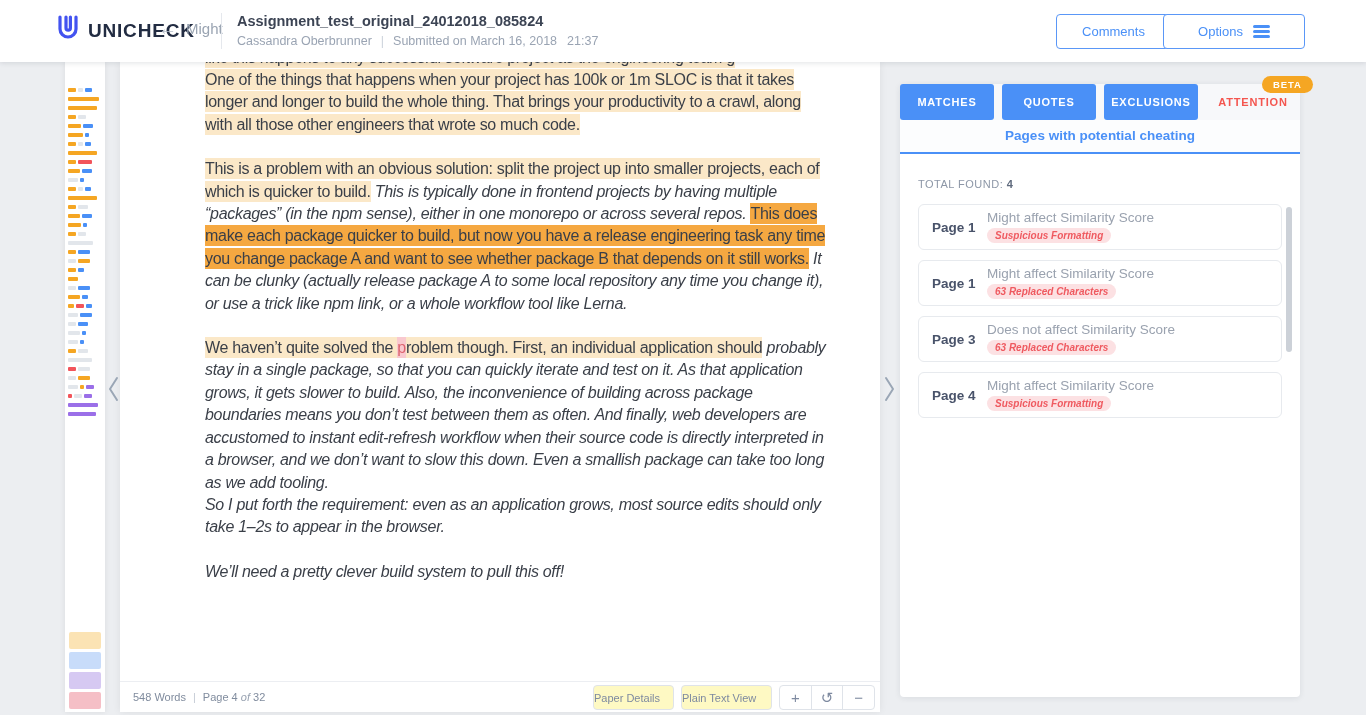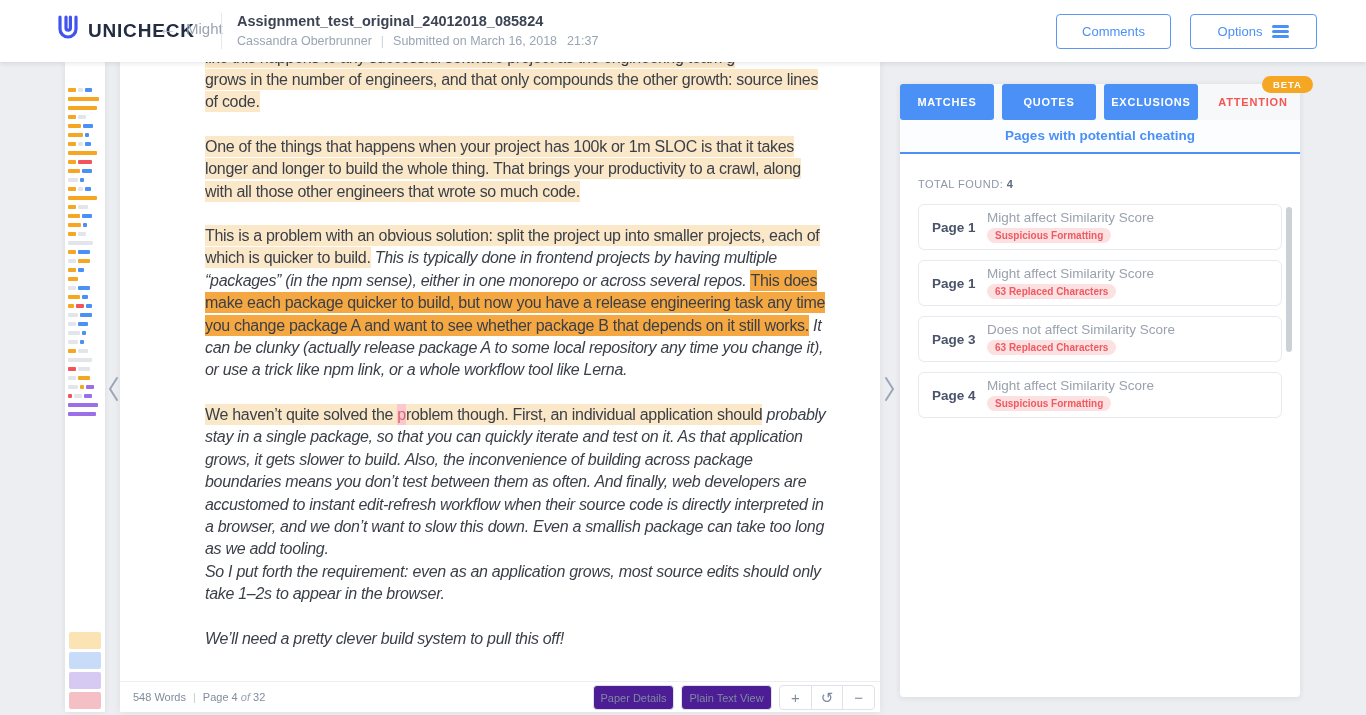--- a/index.html
+++ b/index.html
@@ -21,21 +21,21 @@
   .doc-meta { position:absolute; left:237px; top:13px; }
   .doc-title { font-size:14.5px; font-weight:700; color:#3c4454; margin-bottom:5px; }
   .doc-sub { font-size:12.5px; color:#9aa4b3; }
   .doc-sub .sep { color:#ccd3dc; margin:0 9px; }
   .doc-sub .time { margin-left:10px; }
   .hdr-btn { position:absolute; top:14px; height:35px; background:#fff;
     border:1px solid #5a97f7; border-radius:4px; color:#4a90f7; font-size:13px;
     display:flex; align-items:center; justify-content:center; gap:10px; cursor:pointer;
     font-family:"Liberation Sans",sans-serif; }
   .btn-comments { left:1056px; width:115px; }
-  .btn-options  { left:1190px; width:127px; }
+  .btn-options  { left:1163px; width:142px; }
   .burger { display:inline-block; width:17px; }
   .burger i { display:block; height:2.5px; background:#4a90f7; border-radius:2px; margin:2.5px 0; }
 
   
   .minimap { position:absolute; left:65px; top:62px; width:40px; height:650px;
     background:#fff; box-shadow:0 0 6px rgba(0,0,0,.08); z-index:2; }
   .mm-rows { position:absolute; left:3px; top:26px; width:34px; }
   .mm-row { display:flex; height:4px; margin-bottom:5px; }
   .mm-bar { height:4px; border-radius:1px; margin-right:2px; }
   .mm-legend { position:absolute; left:4px; bottom:3px; width:32px; }
@@ -57,23 +57,23 @@
   .hl-light { background:#fbe8c8; padding:2px 0; }
   .hl-dark  { background:#f5a841; padding:2px 0; }
   .hl-pink  { background:#f9c9cf; color:#dd6570; padding:2px 0; }
 
   
   .dfooter { position:absolute; left:120px; top:681px; width:760px; height:31px;
     background:#fff; border-top:1px solid #eceef2; z-index:4; }
   .dfooter-left { position:absolute; left:13px; top:9px; font-size:11px; color:#808c9e; }
   .dfooter-left .sep { color:#c4cbd5; margin:0 7px; }
   .dfooter-left i { color:#98a2b1; }
-  .fbtn { position:absolute; top:3px; height:25px; background:#4c1d95; border:1px solid #dfe3e9;
+  .fbtn { position:absolute; top:3px; height:25px; background:#fef9c3; border:1px solid #dfe3e9;
     border-radius:4px; color:#7e8aa0; font-size:11px; display:flex; align-items:center;
-    justify-content:center; cursor:pointer; font-family:"Liberation Sans",sans-serif; }
+    justify-content:flex-start; cursor:pointer; font-family:"Liberation Sans",sans-serif; }
   .fbtn-paper { left:473px; width:81px; }
   .fbtn-plain { left:561px; width:91px; }
   .zoom-group { position:absolute; left:659px; top:3px; height:25px; width:96px;
     border:1px solid #dfe3e9; border-radius:4px; background:#fff; display:flex; }
   .zcell { flex:1; display:flex; align-items:center; justify-content:center;
     color:#7e8aa0; font-size:15px; cursor:pointer; }
   .zcell + .zcell { border-left:1px solid #dfe3e9; }
 
   
   .panel { position:absolute; left:900px; top:84px; width:400px; height:613px;
@@ -90,21 +90,21 @@
   .panel-content { position:absolute; left:0; top:72px; right:0; bottom:0; padding:22px 18px; }
   .total { font-size:11px; color:#8d97a7; letter-spacing:.5px; }
   .total b { color:#5f6a7d; }
   .cards { margin-top:14px; }
   .card { position:relative; height:46px; border:1px solid #e7eaee; border-radius:6px;
     margin-bottom:10px; background:#fff; cursor:pointer; }
   .card-page { position:absolute; left:13px; top:15px; font-weight:700; font-size:13.5px; color:#49536a; }
   .card-body { margin-left:68px; padding-top:5px; }
   .card-title { font-size:13.5px; color:#9aa2af; }
   .pill { display:inline-block; margin-top:2px; background:#fce1e3; color:#ef5a60;
-    font-size:10px; font-weight:700; padding:2px 8px; border-radius:8px; }
+    font-size:10px; font-weight:700; padding:2px 8px; border-radius:8px;font-style:italic; }
   .pscroll { position:absolute; right:8px; top:123px; width:6px; height:145px;
     background:#ccd1d8; border-radius:3px; cursor:pointer; }
   .beta { position:absolute; left:1262px; top:76px; background:#f5a623; color:#fff;
     font-size:9.5px; font-weight:700; letter-spacing:.9px; padding:3px 11px;
     border-radius:9px; z-index:11; }
 </style>
 </head>
 <body>
 
 <div class="stage">
@@ -306,23 +306,20 @@
   <div class="chev chev-right">
     <svg width="16" height="30" viewBox="0 0 16 30">
         <polyline points="5,4 12,15 5,26" stroke="#9aa6b5" stroke-width="2" fill="none" stroke-linecap="round" stroke-linejoin="round"></polyline>
       </svg>
   </div>
 
   <div class="page">
     <div class="doc-text">
         <div class="para clipped">
           <div class="para-inner"><span class="hl-light">like this happens to any successful software project as the engineering team g</span></div>
-        </div>
-        <div class="para">
-          <div class="para-inner"><span class="hl-light">grows in the number of engineers, and that only compounds the other growth: source lines of code.</span></div>
         </div>
         <div class="para">
           <div class="para-inner"><span class="hl-light">One of the things that happens when your project has 100k or 1m SLOC is that it takes longer and longer to build the whole thing. That brings your productivity to a crawl, along with all those other engineers that wrote so much code.</span></div>
         </div>
         <div class="para">
           <div class="para-inner"><span class="hl-light">This is a problem with an obvious solution: split the project up into smaller projects, each of which is quicker to build.</span><span class="hl-none"> This is typically done in frontend projects by having multiple “packages” (in the npm sense), either in one monorepo or across several repos. </span><span class="hl-dark">This does make each package quicker to build, but now you have a release engineering task any time you change package A and want to see whether package B that depends on it still works.</span><span class="hl-none"> It can be clunky (actually release package A to some local repository any time you change it), or use a trick like npm link, or a whole workflow tool like Lerna.</span></div>
         </div>
         <div class="para tight">
           <div class="para-inner"><span class="hl-light">We haven’t quite solved the </span><span class="hl-pink">p</span><span class="hl-light">roblem though. First, an individual application should</span><span class="hl-none"> probably stay in a single package, so that you can quickly iterate and test on it. As that application grows, it gets slower to build. Also, the inconvenience of building across package boundaries means you don’t test between them as often. And finally, web developers are accustomed to instant edit-refresh workflow when their source code is directly interpreted in a browser, and we don’t want to slow this down. Even a smallish package can take too long as we add tooling.</span></div>
         </div>

